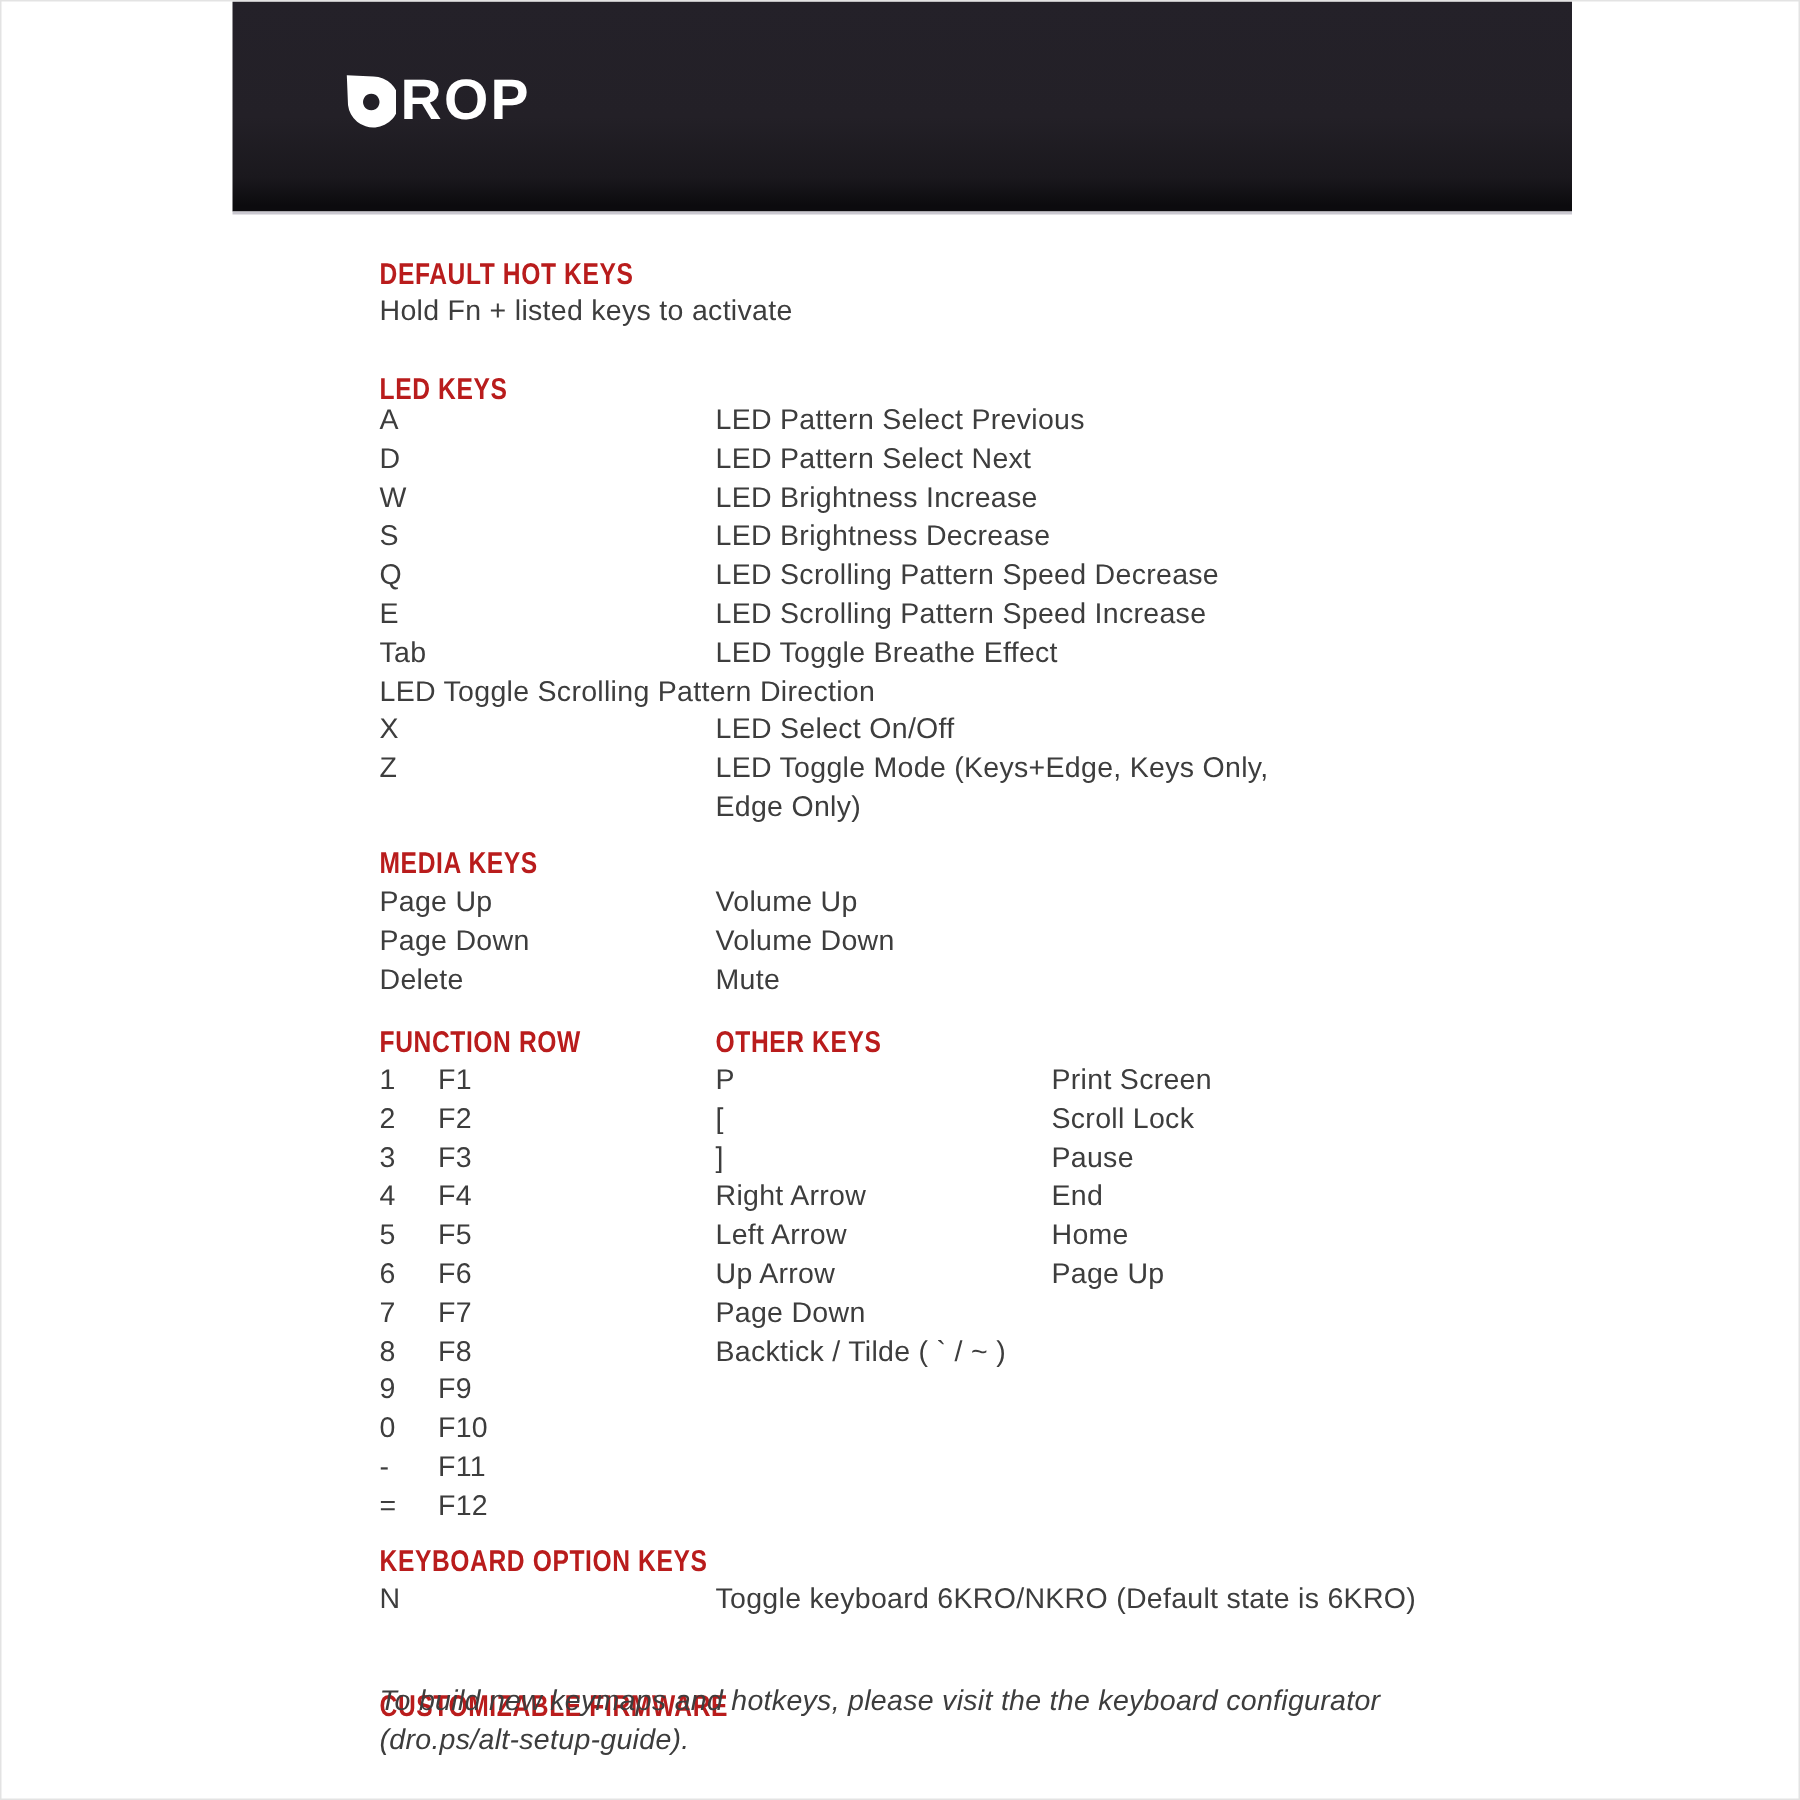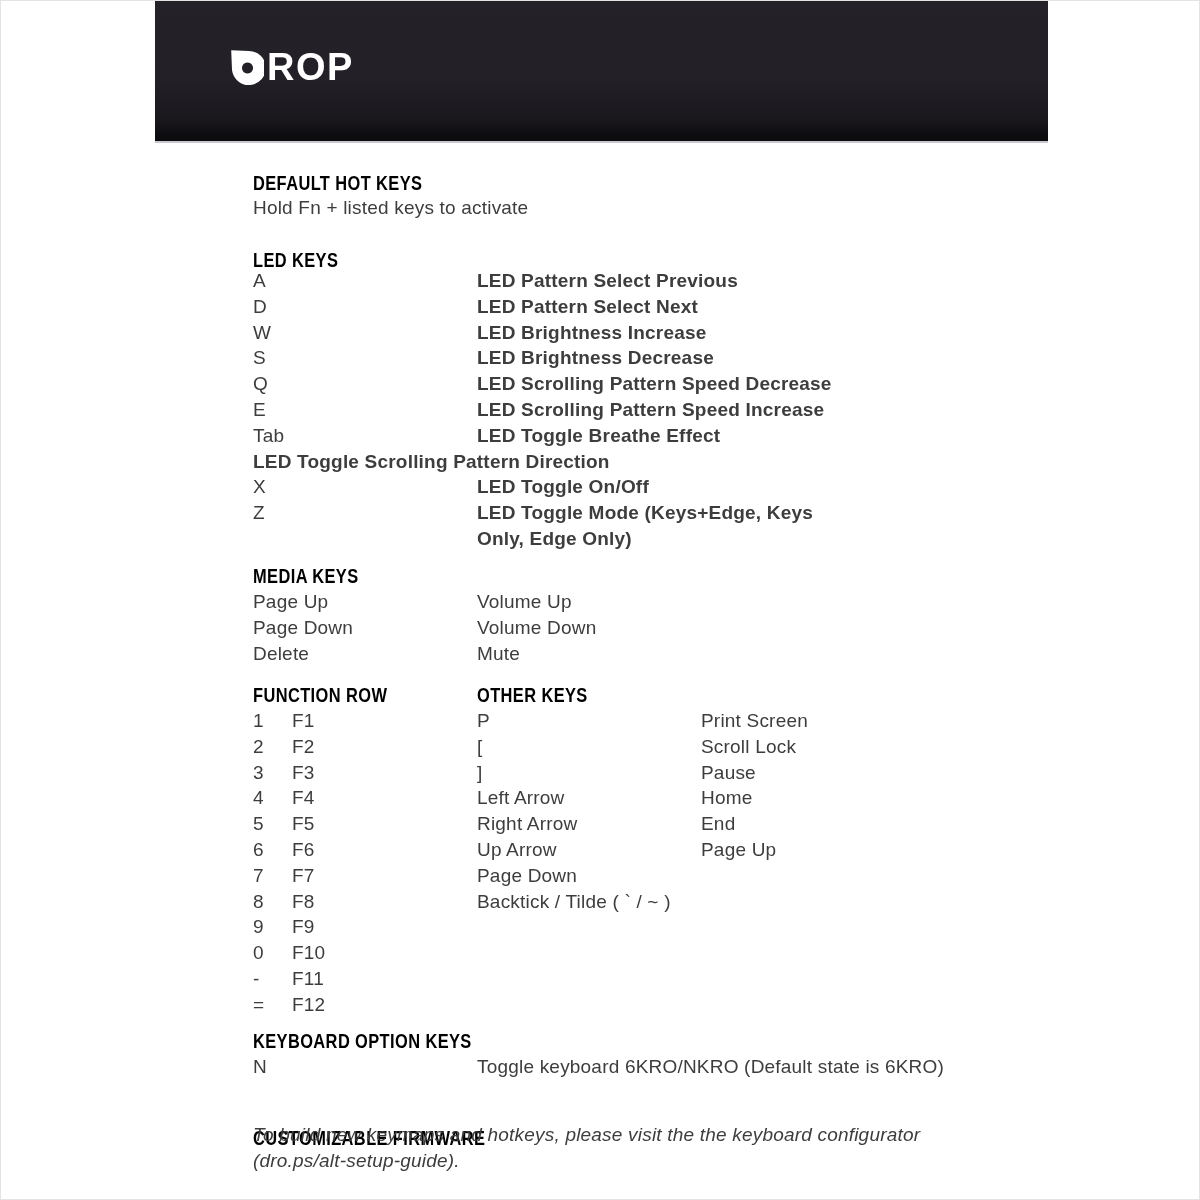--- a/index.html
+++ b/index.html
@@ -18,34 +18,34 @@
     position:absolute; left:74px; top:47px; height:40px;
     display:flex; align-items:flex-start; color:#ffffff;
   }
   .logo svg { display:block; margin-right:3px; }
   .logo .wordmark-rest {
     font-weight:700; font-size:38px; line-height:38px; letter-spacing:1.5px;
   }
   
   .heading {
     position:absolute; left:252px; line-height:22px; white-space:nowrap;
-    color:#000000;
+    color:#b91c1c;
   }
   .heading .hx {
     display:inline-block; transform:scaleX(0.82); transform-origin:0 50%;
     font-weight:700; font-size:20px; letter-spacing:0.5px;
   }
   .para, .rows {
     position:absolute; left:252px; font-size:19px; line-height:25.8px;
     color:#3d3d3d; letter-spacing:0.2px;
   }
   .row { display:flex; }
   .row .k { width:224px; flex:none; }
   .row .v { flex:none; }
-  .rows.led .v { max-width:380px;font-weight:bold; }
+  .rows.led .v { max-width:380px; }
   .rows.fn .k { width:39px; }
   .rows.other { left:476px; }
   .para.firmware { width:710px;font-style:italic; }
 </style>
 </head>
 <body>
 
 <div class="canvas">
 
   <div class="brand-bar">
@@ -93,21 +93,21 @@
       </div>
     <div class="row">
         <span class="k">Tab</span>
         <span class="v">LED Toggle Breathe Effect</span>
       </div>
     <div class="row">
         <span class="v">LED Toggle Scrolling Pattern Direction</span>
       </div>
     <div class="row">
         <span class="k">X</span>
-        <span class="v">LED Toggle On/Off</span>
+        <span class="v">LED Select On/Off</span>
       </div>
     <div class="row">
         <span class="k">Z</span>
         <span class="v">LED Toggle Mode (Keys+Edge, Keys Only, Edge Only)</span>
       </div>
   </div>
 
   <div class="heading" style="top:564px">
     <span class="hx">MEDIA KEYS</span>
   </div>
@@ -190,28 +190,28 @@
       </div>
     <div class="row">
         <span class="k">[</span>
         <span class="v">Scroll Lock</span>
       </div>
     <div class="row">
         <span class="k">]</span>
         <span class="v">Pause</span>
       </div>
     <div class="row">
+        <span class="k">Right Arrow</span>
+        <span class="v">End</span>
+      </div>
+    <div class="row">
         <span class="k">Left Arrow</span>
         <span class="v">Home</span>
       </div>
     <div class="row">
-        <span class="k">Right Arrow</span>
-        <span class="v">End</span>
-      </div>
-    <div class="row">
         <span class="k">Up Arrow</span>
         <span class="v">Page Up</span>
       </div>
     <div class="row">
         <span class="v">Page Down</span>
       </div>
     <div class="row">
         <span class="v">Backtick / Tilde ( ` / ~ )</span>
       </div>
   </div>

